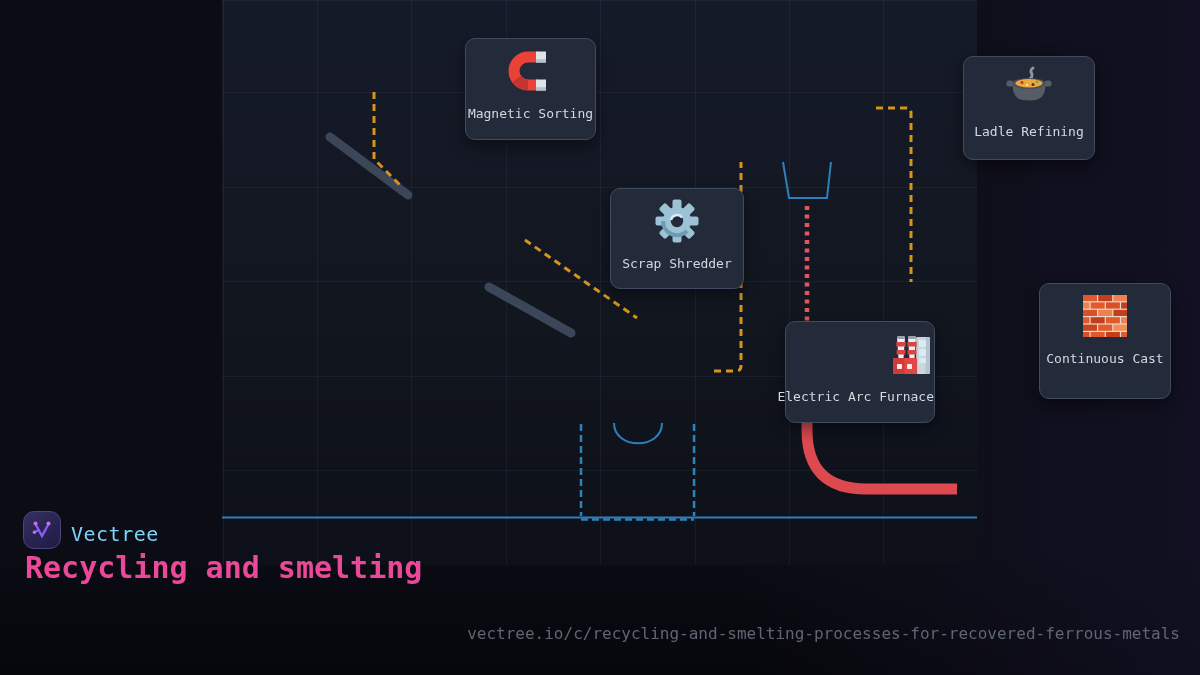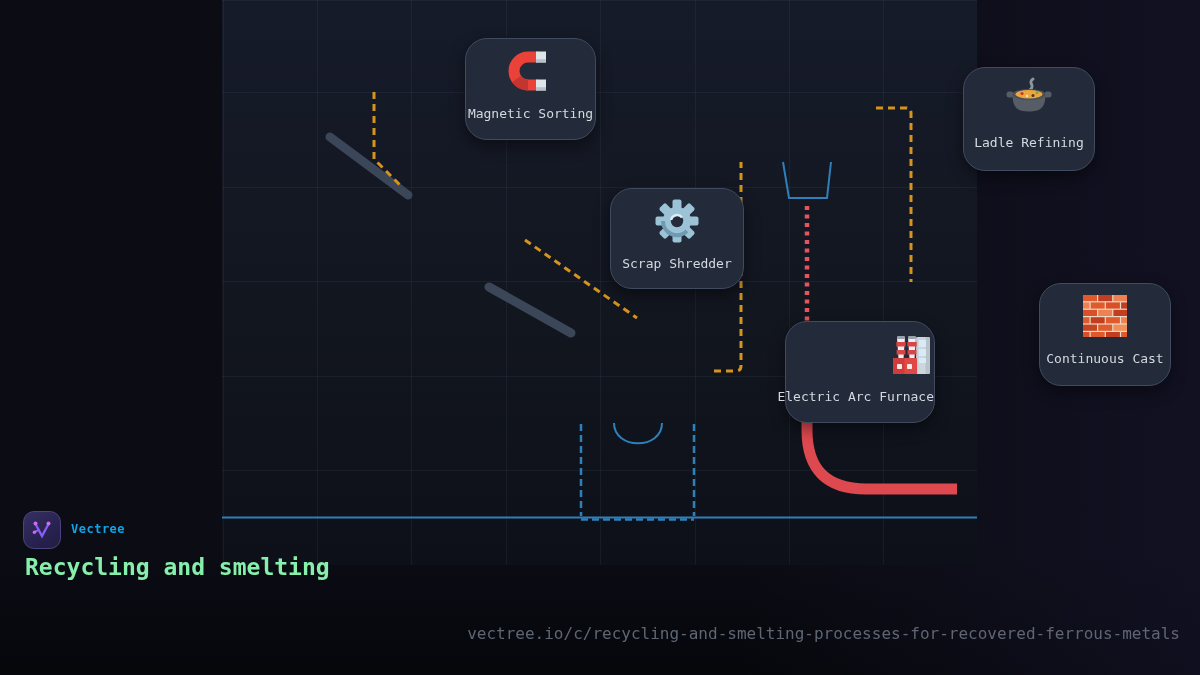--- a/index.html
+++ b/index.html
@@ -23,55 +23,55 @@
       linear-gradient(180deg,#161b2a 0%,#12161f 55%,#0d1019 100%);
     background-position: 95px 0, 0 92px, 0 0;
   }
   .edges { position:absolute; left:0; top:0; width:755px; height:565px; }
 
   
   .node {
     position:absolute;
     background:#232a39;
     border:1.5px solid #404b5f;
-    border-radius:22px;
+    border-radius:10px;
     box-shadow:0 6px 16px rgba(0,0,0,.45);
     display:flex; flex-direction:column; align-items:center;
     padding-top:9px;
     z-index:2;
   }
   .node .icon { width:46px; height:46px; flex:0 0 auto; }
   .node .label {
     margin-top:13px;
     font-size:13px; line-height:14px; color:#d4d9e0;
     white-space:nowrap; text-align:center;
   }
   .n-magnetic { left:243px; top:38px;  width:131px; height:102px; }
   .n-shredder { left:388px; top:188px; width:134px; height:101px; }
   .n-furnace  { left:563px; top:321px; width:150px; height:102px;align-items:flex-end; }
-  .n-ladle    { left:741px; top:56px;  width:132px; height:104px;margin-top:11px; }
-  .n-cast     { left:817px; top:283px; width:132px; height:103px; }
+  .n-ladle    { left:741px; top:56px;  width:132px; height:104px; }
+  .n-cast     { left:817px; top:283px; width:132px; height:116px; }
 
   
   .logo-badge {
     position:absolute; left:23px; top:511px; width:38px; height:38px;
     border-radius:11px;
     background:linear-gradient(145deg,#35305f 0%,#272250 60%,#211d41 100%);
     border:1px solid #4a4380;
     display:flex; align-items:center; justify-content:center;
     z-index:3;
   }
   .brand-name {
     position:absolute; left:71px; top:522px;
-    font-size:12px; font-weight:bold; color:#0ea5e9; letter-spacing:.5px;
+    font-size:20px; font-weight:normal; color:#7dd3fc; letter-spacing:.5px;
     z-index:3;
   }
   .page-title {
     position:absolute; left:25px; top:551px; width:540px;
-    font-size:23px; line-height:33px; font-weight:bold; color:#86efac;
+    font-size:30px; line-height:33px; font-weight:bold; color:#ec4899;
     z-index:3;
   }
   .footer-url {
     position:absolute; right:20px; top:624px;
     font-size:16px; color:#5e6673; letter-spacing:0;
     z-index:3;
   }
 </style>
 </head>
 <body>

